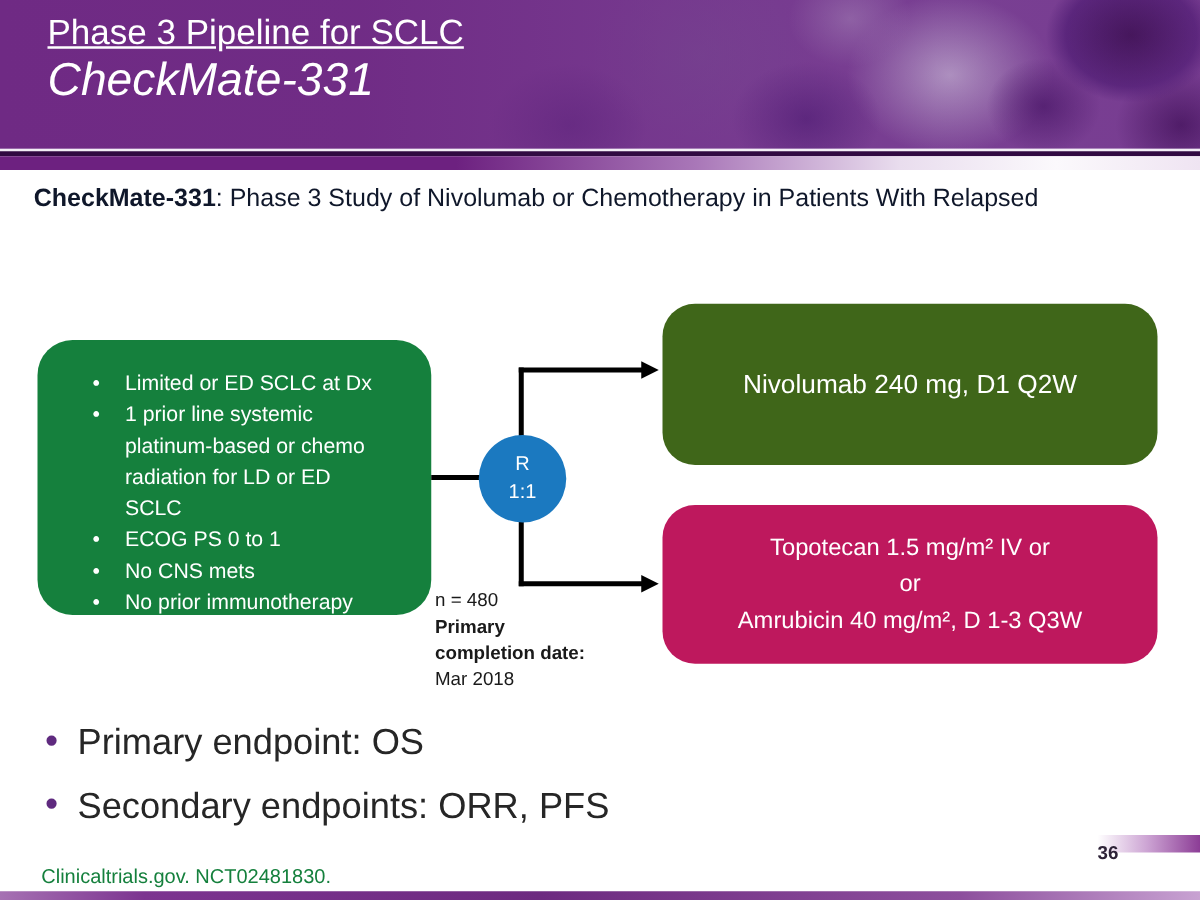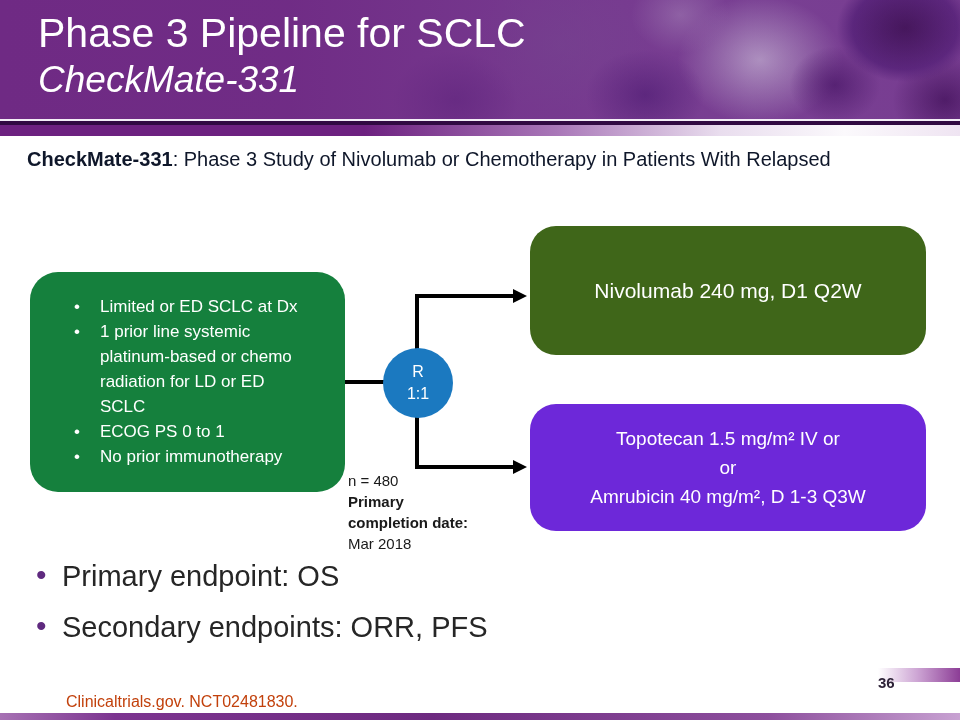--- a/index.html
+++ b/index.html
@@ -27,21 +27,21 @@
       #7b4496;
   }
   .header-overlay {
     position: absolute; left: 0; top: 0; width: 100%; height: 100%;
     background: linear-gradient(90deg,
       #6f2a84 0%, rgba(111,42,132,0.92) 30%,
       rgba(111,42,132,0.45) 55%, rgba(111,42,132,0.18) 78%,
       rgba(111,42,132,0.28) 100%);
   }
   .title-wrap { position: absolute; left: 38px; top: 8px; color: #ffffff; }
-  .title-main { font-size: 41px; font-weight: 400; line-height: 1.25; letter-spacing: 0px; }
+  .title-main { font-size: 28px; font-weight: 400; line-height: 1.25; letter-spacing: 0px; text-decoration: underline; }
   .title-sub  { font-size: 37px; font-weight: 400; font-style: italic; line-height: 1.15; }
 
   .header-hairline { position: absolute; left: 0; top: 119px; width: 960px; height: 2px; background: #f3eef6; }
   .header-darkline { position: absolute; left: 0; top: 121px; width: 960px; height: 4px; background: #310a42; }
   .header-gradband {
     position: absolute; left: 0; top: 125px; width: 960px; height: 11px;
     background: linear-gradient(90deg, #6d2180 0%, #6d2180 38%, #a977b8 58%,
       #e9ddee 75%, #fbf9fc 88%, #efe4f2 100%);
   }
 
@@ -76,41 +76,41 @@
     border-radius: 50%; background: #1B79C0; color: #ffffff;
     display: flex; flex-direction: column; align-items: center; justify-content: center;
     font-size: 16px; line-height: 1.35;
   }
 
   .arm-box {
     position: absolute; left: 530px; width: 396px; border-radius: 26px;
     color: #ffffff; display: flex; flex-direction: column;
     align-items: center; justify-content: center; text-align: center;
   }
-  .arm1 { top: 226px; height: 129px; background: #3F6619; font-size: 21px; }
-  .arm2 { top: 404px; height: 127px; background: #6d28d9; font-size: 19px; line-height: 29px; }
+  .arm1 { top: 243px; height: 129px; background: #3F6619; font-size: 21px; }
+  .arm2 { top: 404px; height: 127px; background: #be185d; font-size: 19px; line-height: 29px; }
 
   .n-block { position: absolute; left: 348px; top: 470px; width: 135px;
              font-size: 15px; color: #1a1a1a; line-height: 21px; }
   .n-block .bold { font-weight: 700; }
 
   
-  .endpoints { position: absolute; left: 30px; top: 558px; list-style: none; }
+  .endpoints { position: absolute; left: 30px; top: 576px; list-style: none; }
   .endpoints li {
     position: relative; padding-left: 32px; font-size: 29px; color: #262626;
     margin-bottom: 15px; line-height: 1.25;
   }
   .endpoints li::before {
     content: "\2022"; position: absolute; left: 6px; top: -2px;
     color: #5f2a7f; font-size: 30px;
   }
 
   
   .footer-text { position: absolute; left: 33px; top: 693px;
-                 font-size: 16px; color: #c2410c; margin-left: 33px; }
+                 font-size: 16px; color: #15803d; }
   .page-box {
     position: absolute; left: 878px; top: 668px; width: 82px; height: 14px;
     background: linear-gradient(90deg, #ffffff 0%, #cda5d4 48%, #8C3D96 100%);
     line-height: 29px; padding-right: 10px;
     font-size: 15px; font-weight: 700; color: #2e2338;
   }
   .bottom-bar {
     position: absolute; left: 0; top: 713px; width: 960px; height: 7px;
     background: linear-gradient(90deg, #a671b3 0%, #7c3490 12%, #6d2a80 45%,
       #8d4f9d 80%, #c8a2d2 100%);
@@ -132,20 +132,21 @@
 
 <div class="intro">
   <div><b>CheckMate-331</b><span>: Phase 3 Study of Nivolumab or Chemotherapy in Patients With Relapsed</span></div>
 </div>
 
 <div class="elig-box">
   <ul class="elig-list">
     <li>Limited or ED SCLC at Dx</li>
     <li>1 prior line systemic platinum-based or chemo radiation for LD or ED SCLC</li>
     <li>ECOG PS 0 to 1</li>
+    <li>No CNS mets</li>
     <li>No prior immunotherapy</li>
   </ul>
 </div>
 
 <div class="connector" style="left:345px; top:380px; width:40px; height:4px;"></div>
 <div class="connector" style="left:415px; top:294px; width:4px; height:58px;"></div>
 <div class="connector" style="left:415px; top:294px; width:100px; height:4px;"></div>
 <div class="arrowhead" style="left:513px; top:289px;"></div>
 <div class="connector" style="left:415px; top:414px; width:4px; height:55px;"></div>
 <div class="connector" style="left:415px; top:465px; width:100px; height:4px;"></div>

